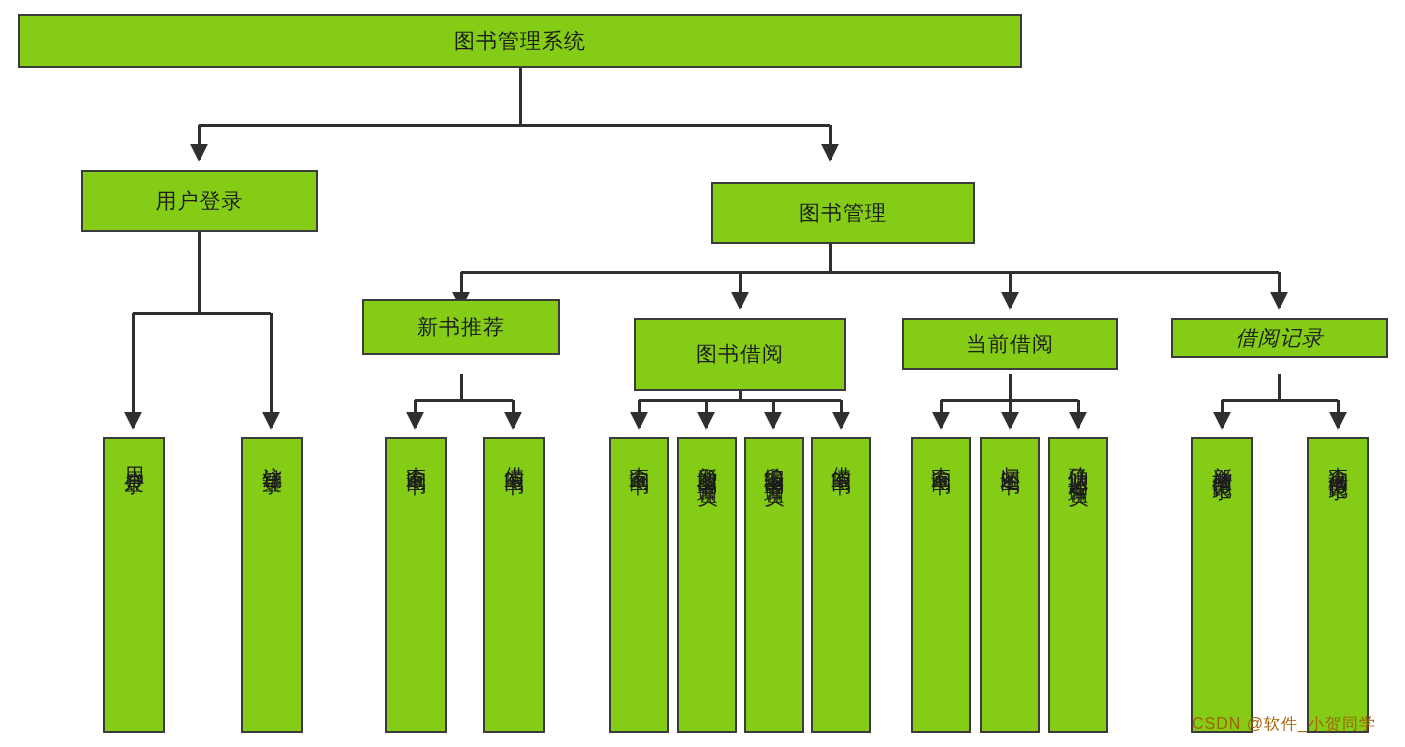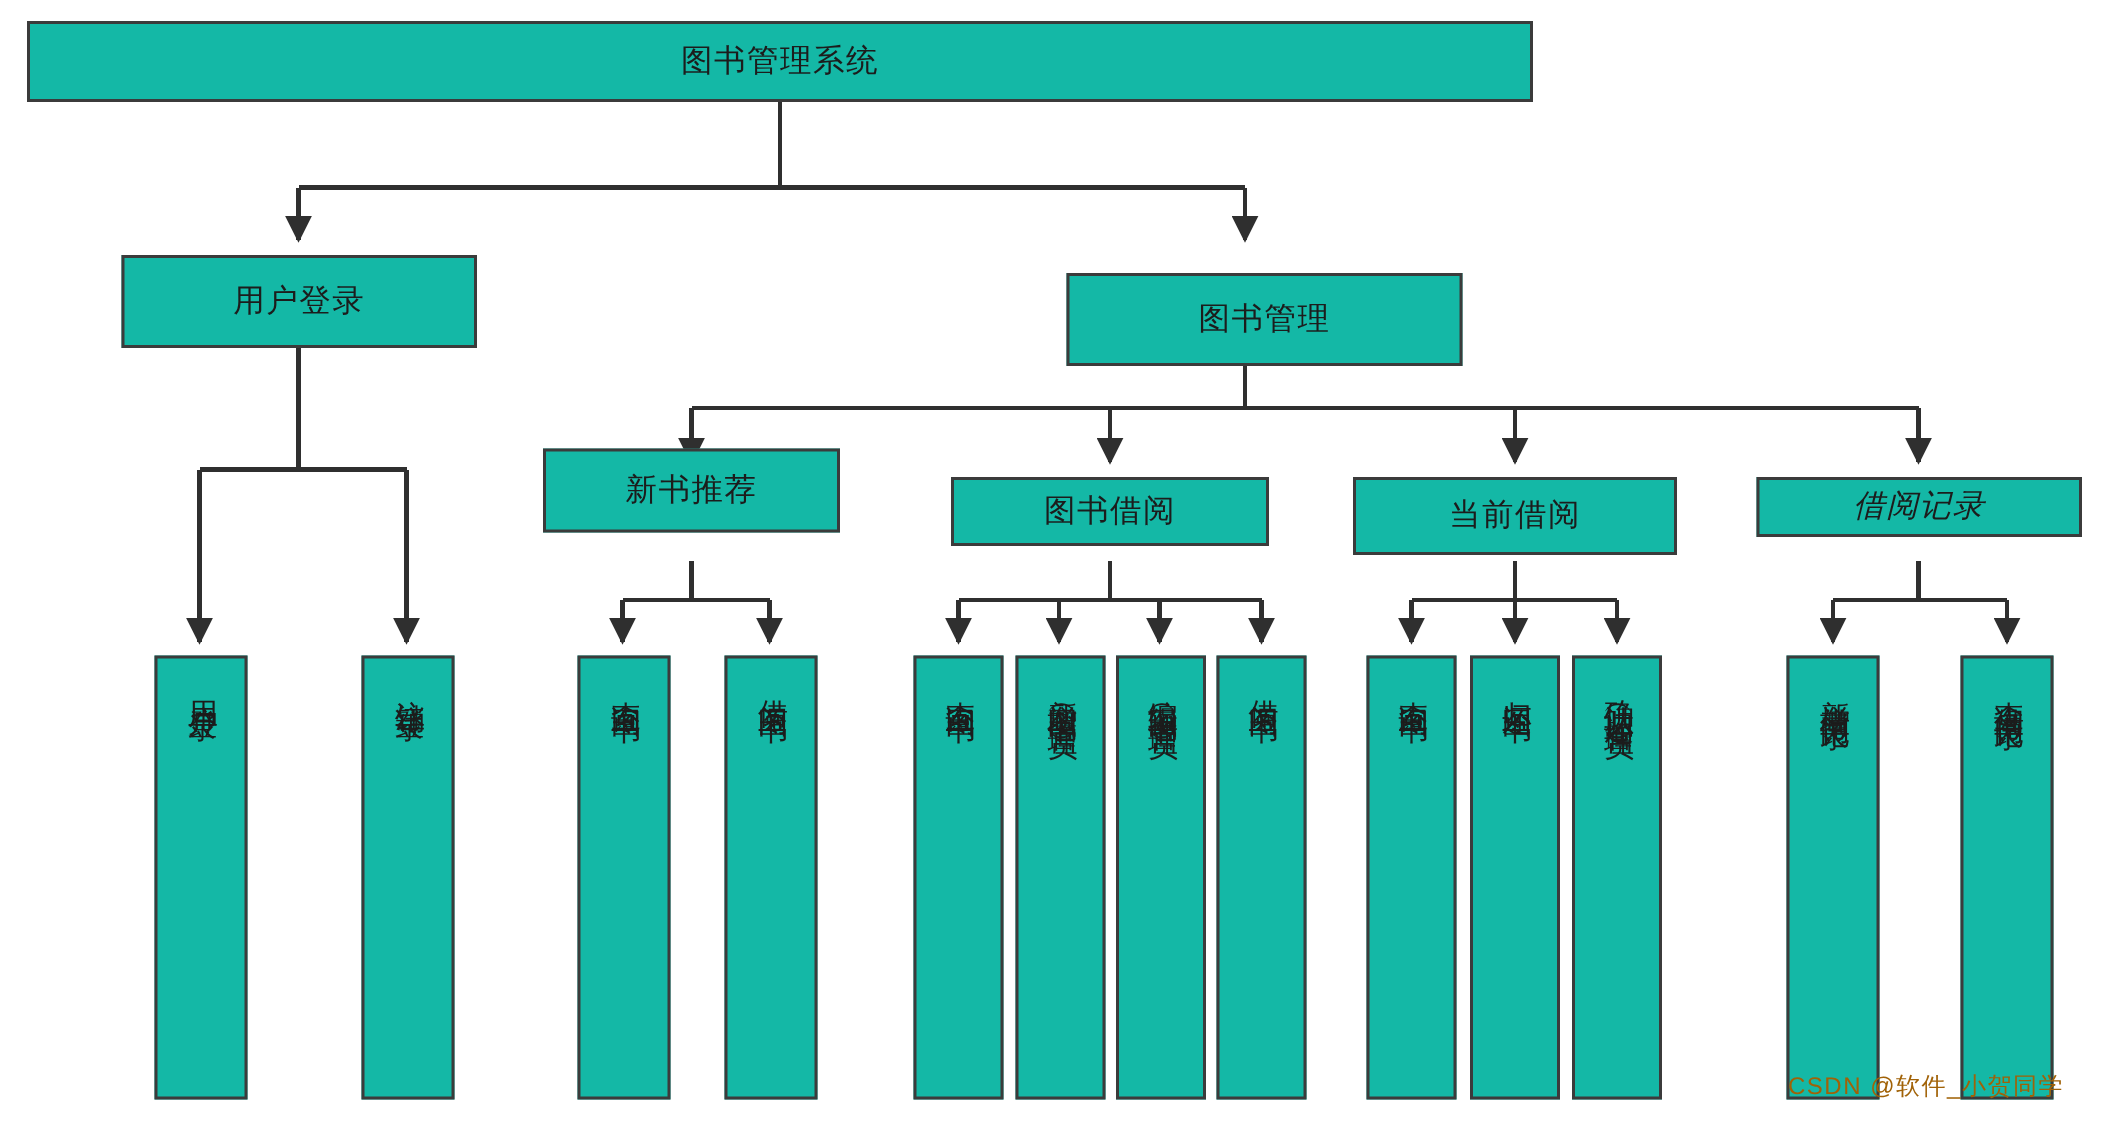--- a/index.html
+++ b/index.html
@@ -23,21 +23,21 @@
     position: absolute;
     left: 0;
     top: 0;
     width: 1405px;
     height: 747px;
     pointer-events: none;
   }
   .node {
     position: absolute;
     box-sizing: border-box;
-    background: #14b8a6;
+    background: #84cc16;
     border: 2px solid #3b3b3b;
     display: flex;
     align-items: center;
     justify-content: center;
     z-index: 2;
   }
   .node-label {
     font-size: 21px;
     line-height: 1.15;
     letter-spacing: 1px;
@@ -133,21 +133,21 @@
   </div>
 
   <div class="node" style="left:711px; top:182px; width:264px; height:62px;">
     <span class="node-label">图书管理</span>
   </div>
 
   <div class="node" style="left:362px; top:299px; width:198px; height:56px;justify-content:center;">
     <span class="node-label">新书推荐</span>
   </div>
 
-  <div class="node" style="left:634px; top:318px; width:212px; height:46px;">
+  <div class="node" style="left:634px; top:318px; width:212px; height:73px;">
     <span class="node-label">图书借阅</span>
   </div>
 
   <div class="node" style="left:902px; top:318px; width:216px; height:52px;">
     <span class="node-label">当前借阅</span>
   </div>
 
   <div class="node" style="left:1171px; top:318px; width:217px; height:40px;font-style:italic;">
     <span class="node-label">借阅记录</span>
   </div>

